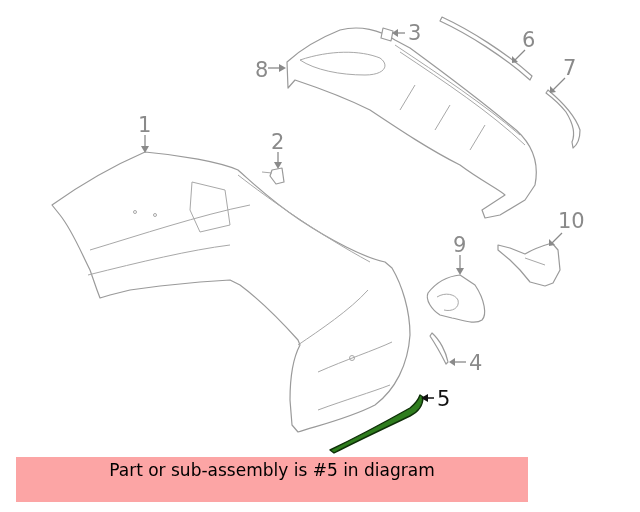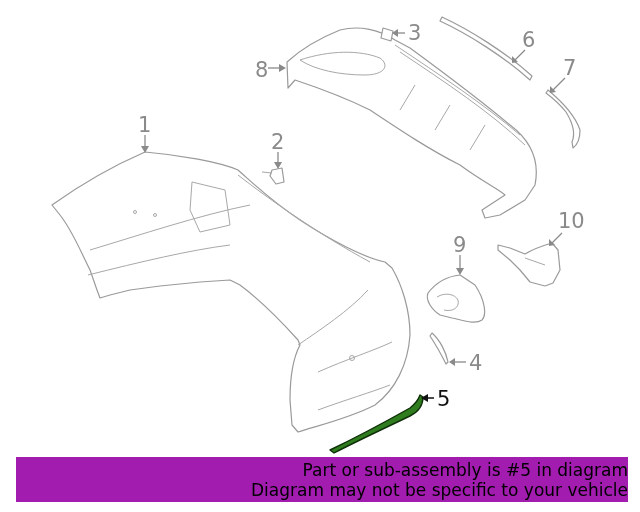--- a/index.html
+++ b/index.html
@@ -7,21 +7,21 @@
   #diagram { position: absolute; left: 0; top: 0; width: 640px; height: 512px; }
   .callout-label { font-family: "DejaVu Sans", sans-serif; font-size: 21px; fill: #8a8a8a; }
   .callout-label.highlight { fill: #111111; }
   .part { fill: #ffffff; stroke: #9a9a9a; stroke-width: 1.2; stroke-linejoin: round; }
   .detail { fill: none; stroke: #a8a8a8; stroke-width: 1; }
   .arrow { stroke: #8a8a8a; stroke-width: 1.3; fill: none; }
   .arrow.highlight { stroke: #111111; stroke-width: 1.5; }
   .arrowhead { fill: #8a8a8a; }
   .arrowhead.highlight { fill: #111111; }
   .part-highlight { fill: #2f7d1e; stroke: #0e2f08; stroke-width: 1.4; stroke-linejoin: round; }
-  #banner { position: absolute; left: 16px; top: 457px; width: 612px; height: 45px; background: #a21caf; color: #000000; text-align: right; font-family: "DejaVu Sans", sans-serif; font-size: 17px; line-height: 20px; padding-top: 3px; box-sizing: border-box; }
+  #banner { position: absolute; left: 16px; top: 457px; width: 512px; height: 45px; background: #fca5a5; color: #000000; text-align: center; font-family: "DejaVu Sans", sans-serif; font-size: 17px; line-height: 20px; padding-top: 3px; box-sizing: border-box; }
   #banner div { white-space: nowrap; }
 </style>
 </head>
 <body>
 
 <svg id="diagram" viewBox="0 0 640 512" xmlns="http://www.w3.org/2000/svg">
 
   <g>
     <path class="part" d="M287,62 C300,50 320,38 340,30 C360,25 380,30 395,40 L410,48 C440,70 480,100 510,125 C530,140 540,160 535,185 L525,200 L500,215 L485,218 L482,210 L505,195 C500,190 480,180 460,165 C430,150 400,130 370,110 C340,95 310,85 295,80 L288,88 Z"></path>
     <path class="detail" d="M300,60 C330,50 360,50 380,58 C390,65 385,75 365,75 C340,75 315,70 300,60 Z"></path>
@@ -113,14 +113,13 @@
     <text class="callout-label" x="522" y="47">6</text>
     <text class="callout-label" x="563" y="75">7</text>
     <text class="callout-label" x="255" y="77">8</text>
     <text class="callout-label" x="453" y="252">9</text>
     <text class="callout-label" x="558" y="228">10</text>
   </g>
 </svg>
 
 <div id="banner">
   <div>Part or sub-assembly is #5 in diagram</div>
-  <div>Diagram may not be specific to your vehicle</div>
 </div>
 
 </body></html>

